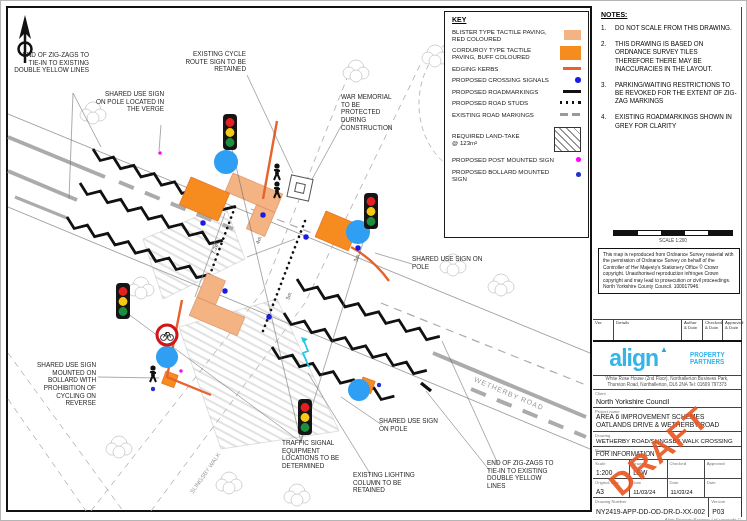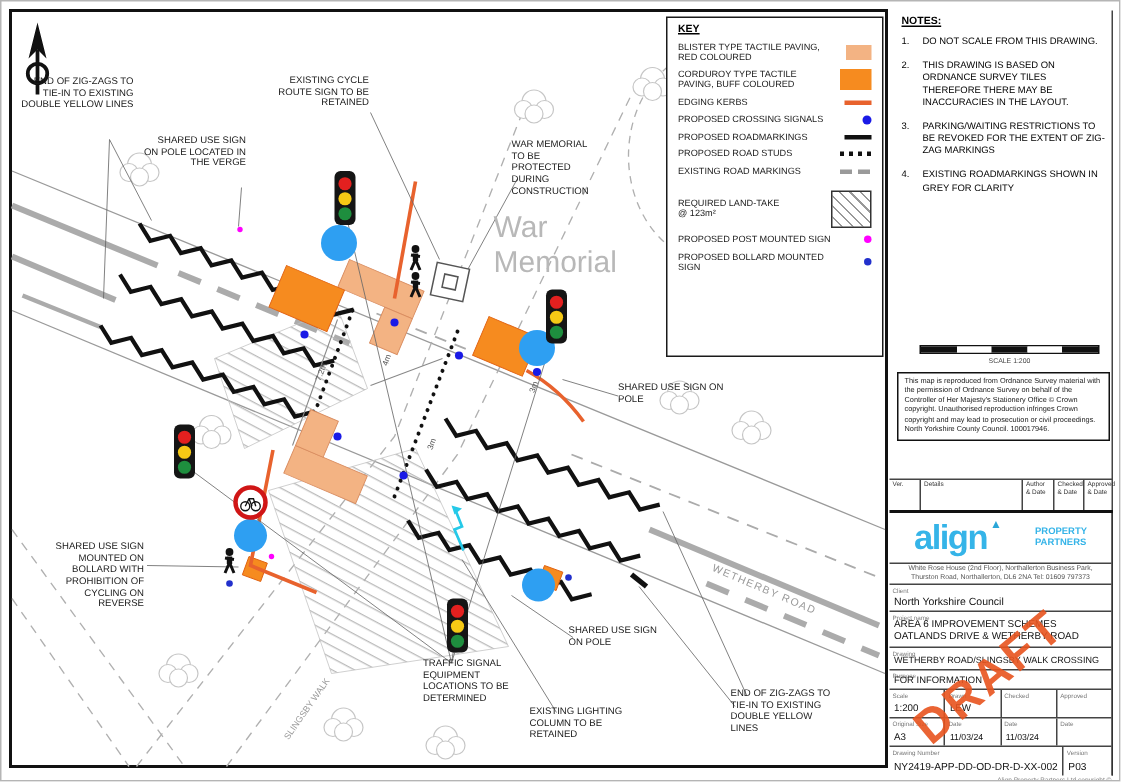--- a/index.html
+++ b/index.html
@@ -254,22 +254,20 @@
   <div class="lbl r" style="left:184px;top:49px;width:61px;">EXISTING CYCLE ROUTE SIGN TO BE RETAINED</div>
   <div class="lbl" style="left:340px;top:92px;width:60px;">WAR MEMORIAL TO BE PROTECTED DURING CONSTRUCTION</div>
   <div class="lbl" style="left:411px;top:254px;width:85px;">SHARED USE SIGN ON POLE</div>
   <div class="lbl r" style="left:34px;top:360px;width:61px;">SHARED USE SIGN MOUNTED ON BOLLARD WITH PROHIBITION OF CYCLING ON REVERSE</div>
   <div class="lbl" style="left:281px;top:438px;width:64px;">TRAFFIC SIGNAL EQUIPMENT LOCATIONS TO BE DETERMINED</div>
   <div class="lbl" style="left:352px;top:470px;width:68px;">EXISTING LIGHTING COLUMN TO BE RETAINED</div>
   <div class="lbl" style="left:378px;top:416px;width:62px;">SHARED USE SIGN ON POLE</div>
   <div class="lbl" style="left:486px;top:458px;width:70px;">END OF ZIG-ZAGS TO TIE-IN TO EXISTING DOUBLE YELLOW LINES</div>
   <div class="lbl grey" style="left:470px;top:392px;width:90px;font-size:7px;letter-spacing:1px;transform:rotate(23deg);">WETHERBY ROAD</div>
   <div class="lbl grey" style="left:176px;top:460px;width:70px;font-size:6px;transform:rotate(-55deg);">SLINGSBY WALK</div>
-  <div class="lbl pre wm-big" style="left:328px;top:140px;width:110px;">War
-Memorial</div>
   <div class="lbl" style="left:208px;top:244px;font-size:5.5px;color:#555;transform:rotate(-70deg);">7.2m</div>
   <div class="lbl" style="left:254px;top:236px;font-size:5.5px;color:#555;transform:rotate(-70deg);">4m</div>
   <div class="lbl" style="left:284px;top:292px;font-size:5.5px;color:#555;transform:rotate(-70deg);">3m</div>
   <div class="lbl" style="left:352px;top:254px;font-size:5.5px;color:#555;transform:rotate(-70deg);">3m</div>
 
   <div class="keybox">
     <div class="keytitle">KEY</div>
     <div class="key-row">
         <span class="key-label">BLISTER TYPE TACTILE PAVING, RED COLOURED</span>
         <span class="sw sw-blister"></span>

